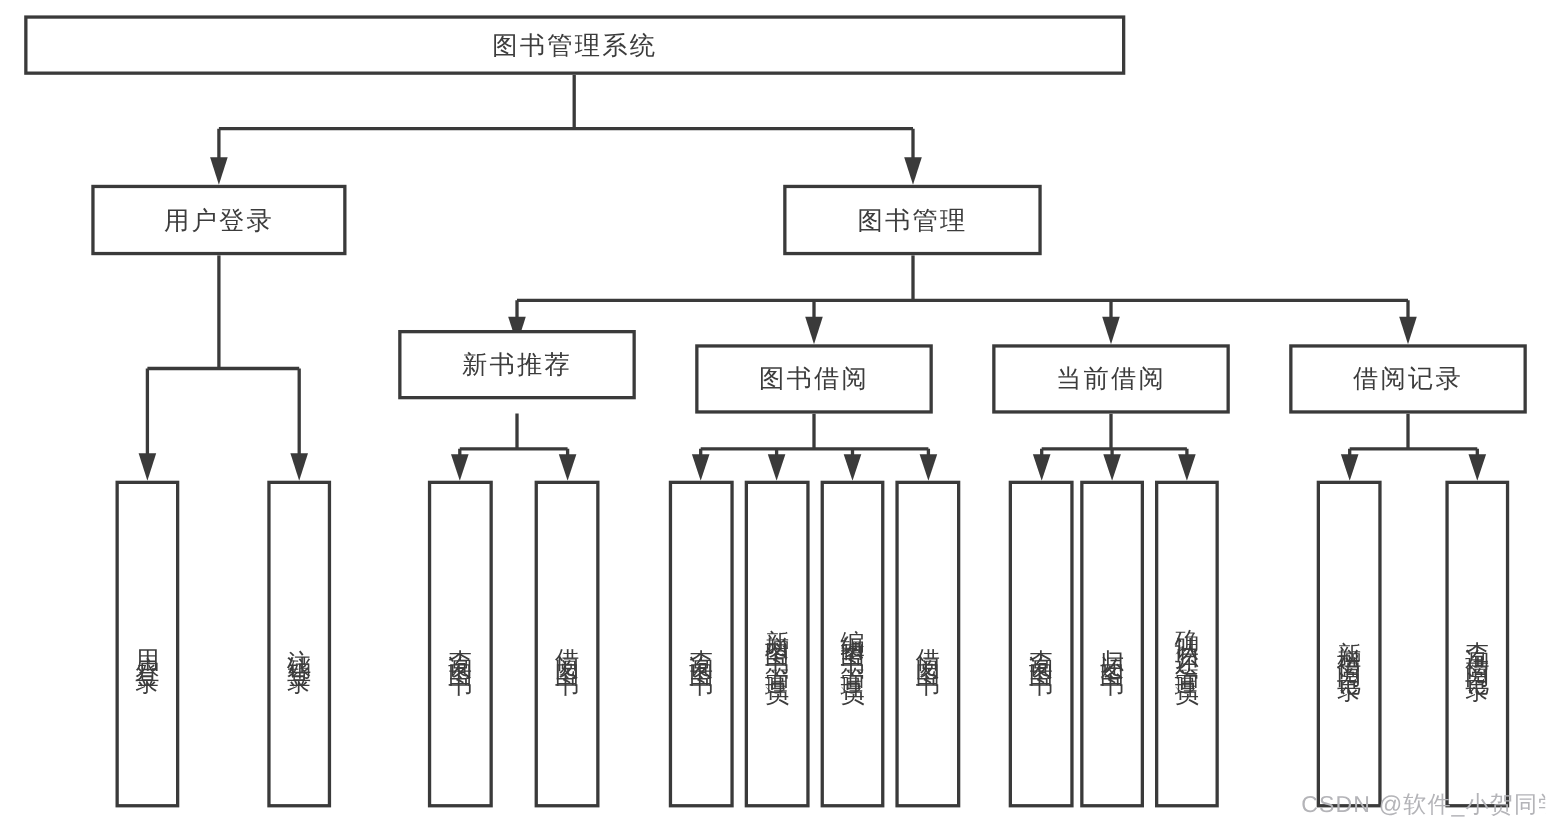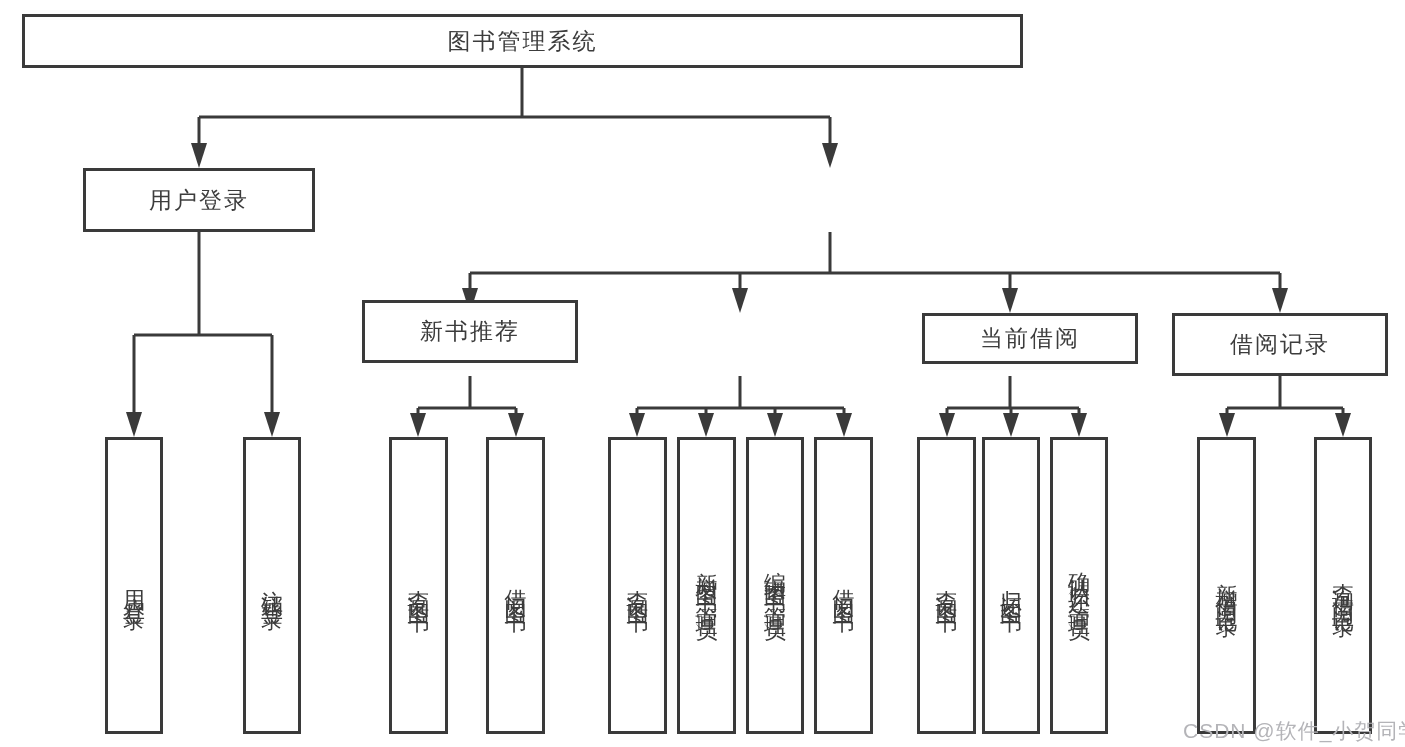--- a/index.html
+++ b/index.html
@@ -24,21 +24,21 @@
     writing-mode:vertical-rl;text-orientation:mixed;
     letter-spacing:7px;font-size:22px;line-height:1;
     white-space:normal;
   }
   
   #node-root            {left:22px;  top:14px;  width:1001px;height:54px;}
   #node-user-login      {left:83px;  top:168px; width:232px; height:64px;}
   #node-book-management {left:712px; top:168px; width:235px; height:64px;}
   #node-new-book-rec    {left:362px; top:300px; width:216px; height:63px;}
   #node-book-borrowing  {left:632px; top:313px; width:216px; height:63px;}
-  #node-current-borrow  {left:902px; top:313px; width:216px; height:51px;margin-left:20px;}
+  #node-current-borrow  {left:902px; top:313px; width:216px; height:63px;}
   #node-borrow-records  {left:1172px;top:313px; width:216px; height:63px;text-align:center;}
   .leaf{top:437px;height:297px;width:59px;}
   #leaf-user-login        {left:105px;width:58px;}
   #leaf-logout            {left:243px;width:58px;}
   #leaf-query-books-rec   {left:389px;}
   #leaf-borrow-books-rec  {left:486px;}
   #leaf-query-books-bor   {left:608px;}
   #leaf-add-book          {left:677px;}
   #leaf-edit-book         {left:746px;width:58px;}
   #leaf-borrow-books-bor  {left:814px;}
@@ -107,22 +107,24 @@
     <g>
       <path d="M1280 376 V408 M1227 408 H1343 M1227 408 V414 M1343 408 V414"></path>
       <polygon points="1219,413 1235,413 1227,437"></polygon>
       <polygon points="1335,413 1351,413 1343,437"></polygon>
     </g>
   </svg>
 
   <div class="node" id="node-root">图书管理系统</div>
 
   <div class="node" id="node-user-login">用户登录</div>
+  <div class="node" id="node-book-management">图书管理</div>
 
   <div class="node" id="node-new-book-rec">新书推荐</div>
+  <div class="node" id="node-book-borrowing">图书借阅</div>
   <div class="node" id="node-current-borrow">当前借阅</div>
   <div class="node" id="node-borrow-records">借阅记录</div>
 
   <div class="node vnode leaf" id="leaf-user-login">用户登录</div>
   <div class="node vnode leaf" id="leaf-logout">注销登录</div>
 
   <div class="node vnode leaf" id="leaf-query-books-rec">查询图书</div>
   <div class="node vnode leaf" id="leaf-borrow-books-rec">借阅图书</div>
 
   <div class="node vnode leaf" id="leaf-query-books-bor">查询图书</div>

